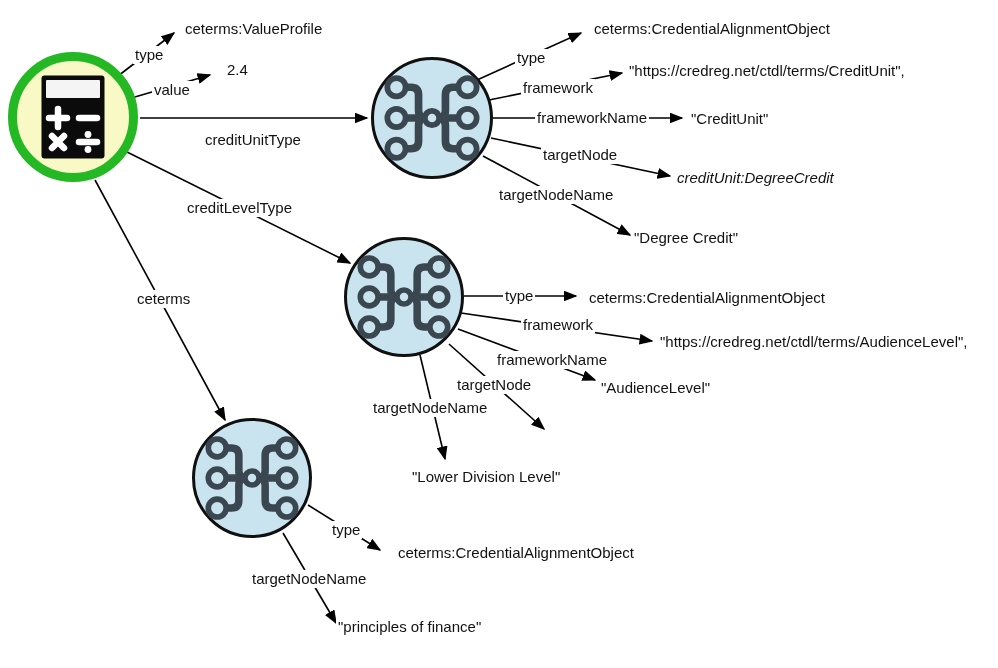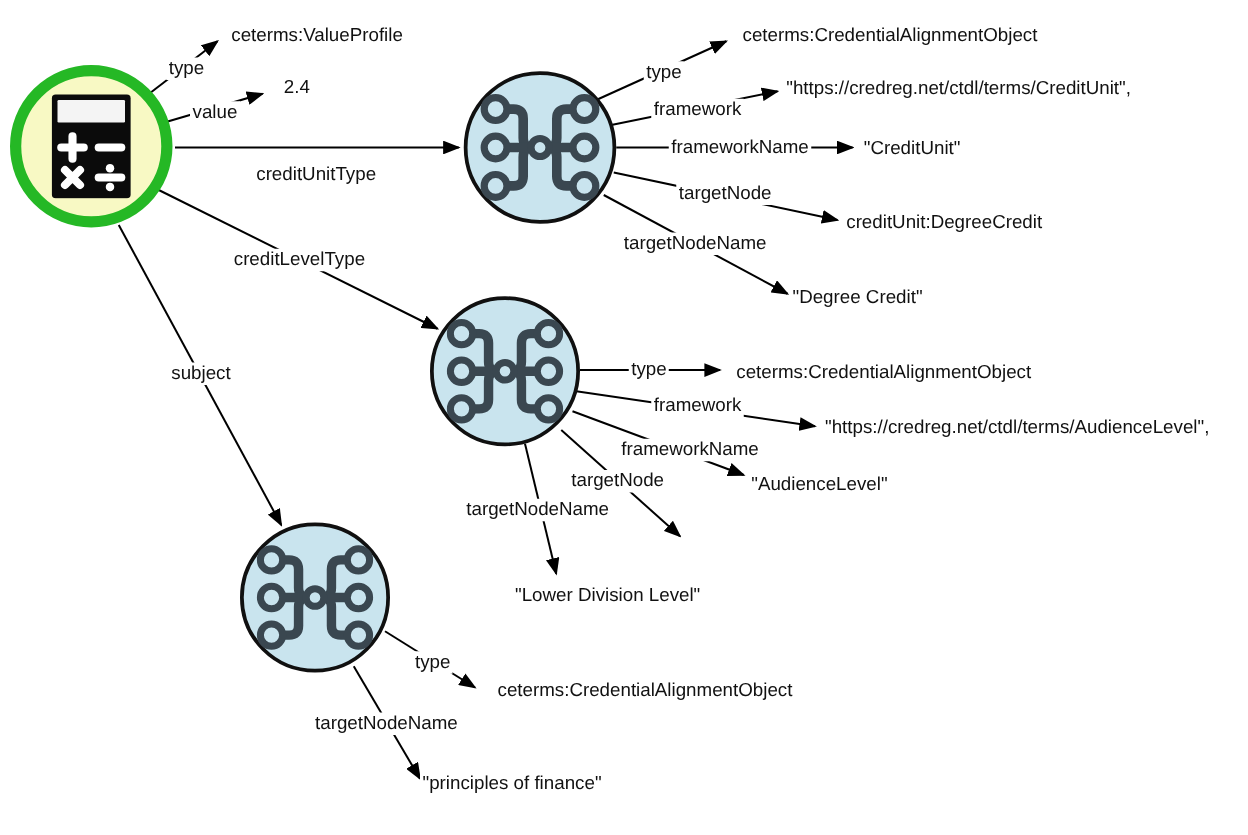--- a/index.html
+++ b/index.html
@@ -113,30 +113,30 @@
       <use href="#hub-icon"></use>
     </svg>
   </div>
 
   <span class="lbl" style="left:133px;top:46px;">type</span>
   <span class="lbl" style="left:183px;top:20px;">ceterms:ValueProfile</span>
   <span class="lbl" style="left:152px;top:81px;">value</span>
   <span class="lbl" style="left:225px;top:61px;">2.4</span>
   <span class="lbl" style="left:203px;top:109px;margin-top:22px;">creditUnitType</span>
   <span class="lbl" style="left:185px;top:199px;">creditLevelType</span>
-  <span class="lbl" style="left:135px;top:290px;">subject</span>
+  <span class="lbl" style="left:135px;top:290px;">ceterms</span>
 
   <span class="lbl" style="left:515px;top:49px;">type</span>
   <span class="lbl" style="left:592px;top:20px;">ceterms:CredentialAlignmentObject</span>
   <span class="lbl" style="left:521px;top:79px;">framework</span>
   <span class="lbl" style="left:627px;top:62px;">"https://credreg.net/ctdl/terms/CreditUnit",</span>
   <span class="lbl" style="left:535px;top:109px;">frameworkName</span>
   <span class="lbl" style="left:689px;top:110px;">"CreditUnit"</span>
   <span class="lbl" style="left:541px;top:146px;">targetNode</span>
-  <span class="lbl" style="left:675px;top:169px;">creditUnit:DegreeCredit</span>
+  <span class="lbl" style="left:675px;top:169px;font-style:italic;">creditUnit:DegreeCredit</span>
   <span class="lbl" style="left:497px;top:186px;">targetNodeName</span>
   <span class="lbl" style="left:632px;top:229px;">"Degree Credit"</span>
 
   <span class="lbl" style="left:503px;top:287px;">type</span>
   <span class="lbl" style="left:587px;top:289px;">ceterms:CredentialAlignmentObject</span>
   <span class="lbl" style="left:521px;top:316px;">framework</span>
   <span class="lbl" style="left:658px;top:333px;">"https://credreg.net/ctdl/terms/AudienceLevel",</span>
   <span class="lbl" style="left:495px;top:351px;">frameworkName</span>
   <span class="lbl" style="left:599px;top:379px;">"AudienceLevel"</span>
   <span class="lbl" style="left:455px;top:376px;">targetNode</span>

